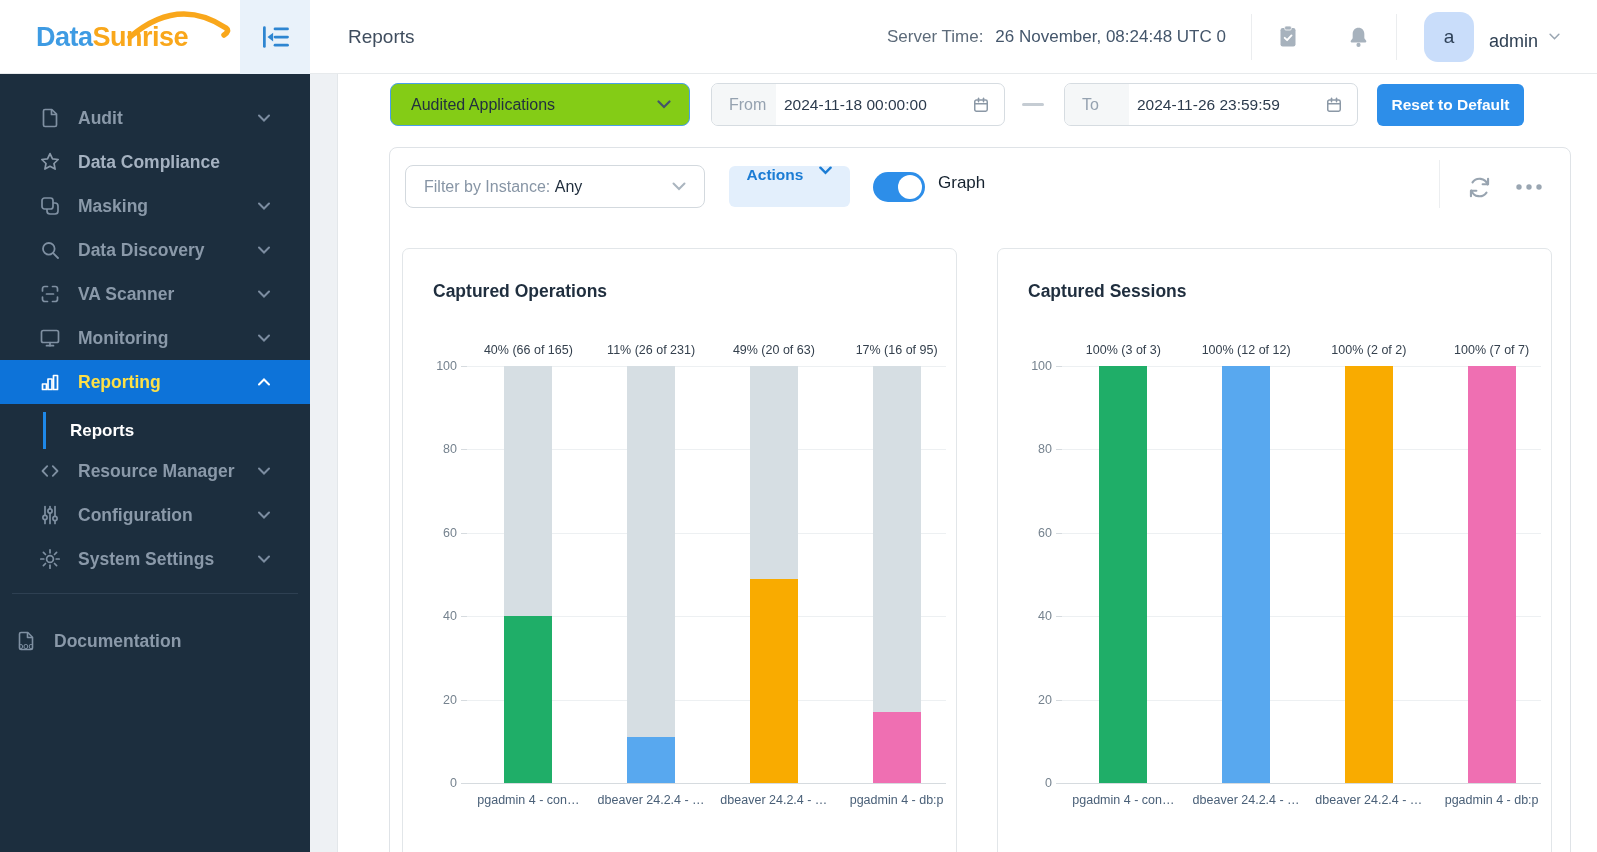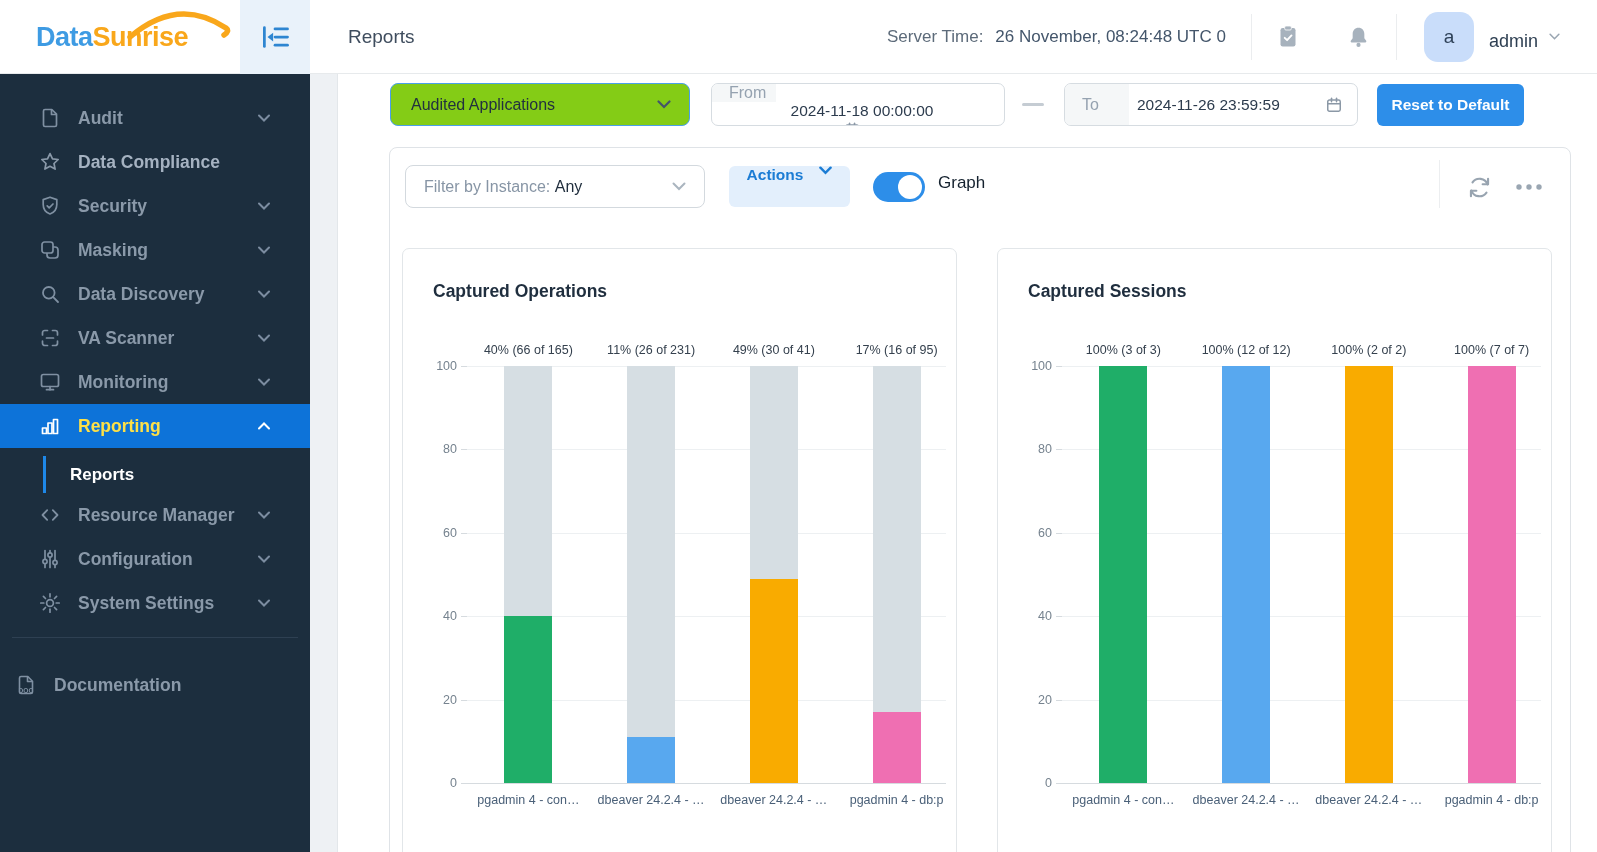--- a/index.html
+++ b/index.html
@@ -50,21 +50,21 @@
   
   .gutter { position:absolute; left:310px; top:74px; width:28px; height:778px; background:#eef1f4; border-right:1px solid #e3e7ea; z-index:10; }
 
   
   .main { position:absolute; left:339px; top:74px; width:1258px; height:778px; background:#fff; }
 
   
   .app-select { position:absolute; left:51px; top:9px; width:300px; height:43px; border:1px solid #4aa0ea; border-radius:8px; background:#84cc16; display:flex; align-items:center; padding:0 18px 0 20px; cursor:pointer; }
   .app-select .asv { font-size:16px; color:#22313f; flex:1; }
   .date-field { position:absolute; top:9px; width:294px; height:43px; border:1px solid #d6dce1; border-radius:7px; background:#fff; display:flex; align-items:center; overflow:hidden; cursor:pointer; }
-  .date-field.from { left:372px;flex-direction:column; }
+  .date-field.from { left:372px; }
   .date-field.to { left:725px; }
   .date-field .dflabel { width:64px; align-self:stretch; display:flex; align-items:center; padding-left:17px; background:#f5f7f8; color:#95a2b0; font-size:16px; }
   .date-field .dfvalue { flex:1; padding-left:8px; font-size:15.5px; color:#2c3b4d; white-space:nowrap; }
   .date-field .cal { margin-right:13px; display:flex; }
   .range-dash { position:absolute; left:683px; top:29px; width:22px; height:3px; border-radius:2px; background:#c5ccd3; }
   .reset-btn { position:absolute; left:1038px; top:10px; width:147px; height:42px; background:#2d8ee9; color:#fff; border:none; border-radius:6px; font-size:15.5px; font-weight:700; font-family:"Liberation Sans",sans-serif; cursor:pointer; }
 
   
   .outer-panel { position:absolute; left:50px; top:73px; width:1182px; height:760px; background:#fff; border:1px solid #dfe3e7; border-radius:8px; }
   .inst-select { position:absolute; left:15px; top:17px; width:300px; height:43px; border:1px solid #d3d9de; border-radius:8px; display:flex; align-items:center; padding:0 18px; cursor:pointer; }
@@ -166,32 +166,20 @@
           </span>
       </div>
 
       <div class="sitem bright">
         <svg class="svg-i" width="24" height="24" viewBox="0 0 24 24" stroke="#8a99a9" stroke-width="1.7" fill="none" stroke-linejoin="round">
             <path d="M12 3.6l2.5 5.2 5.7.7-4.2 4 1.1 5.6L12 16.3l-5.1 2.8 1.1-5.6-4.2-4 5.7-.7z"></path>
           </svg>
         <span class="slabel">Data Compliance</span>
       </div>
 
-      <div class="sitem">
-        <svg class="svg-i" width="24" height="24" viewBox="0 0 24 24" stroke="#7f90a2" stroke-width="1.7" fill="none" stroke-linecap="round" stroke-linejoin="round">
-            <path d="M12 3.2l6.8 2.4v4.9c0 4.6-2.9 8.1-6.8 9.5-3.9-1.4-6.8-4.9-6.8-9.5V5.6z"></path>
-            <path d="M9.2 11.8l2 2 3.8-3.8"></path>
-          </svg>
-        <span class="slabel">Security</span>
-        <span class="schev">
-            <svg width="12" height="8" viewBox="0 0 12 8">
-              <path d="M1 1.5l5 5 5-5" stroke="#7b8ca0" stroke-width="2" fill="none" stroke-linecap="round"></path>
-            </svg>
-          </span>
-      </div>
 
       <div class="sitem">
         <svg class="svg-i" width="24" height="24" viewBox="0 0 24 24" stroke="#7f90a2" stroke-width="1.7" fill="none" stroke-linejoin="round">
             <rect x="4" y="4" width="11" height="11" rx="2.5"></rect>
             <path d="M9 15v2a3 3 0 003 3h5a3 3 0 003-3v-5a3 3 0 00-3-3h-2"></path>
           </svg>
         <span class="slabel">Masking</span>
         <span class="schev">
             <svg width="12" height="8" viewBox="0 0 12 8">
               <path d="M1 1.5l5 5 5-5" stroke="#7b8ca0" stroke-width="2" fill="none" stroke-linecap="round"></path>
@@ -434,21 +422,21 @@
             <div class="track" style="left:101.375px;top:117px;width:48px;height:417px;background:#d6dee3"></div>
             <div class="bar" style="left:101.375px;top:367.2px;width:48px;height:166.8px;background:#1fae68"></div>
             <div class="blabel" style="left:125.375px;top:94px">40% (66 of 165)</div>
             <div class="xlabel" style="left:125.375px;top:544px">pgadmin 4 - con…</div>
             <div class="track" style="left:224.125px;top:117px;width:48px;height:417px;background:#d6dee3"></div>
             <div class="bar" style="left:224.125px;top:488.13px;width:48px;height:45.87px;background:#58a8ef"></div>
             <div class="blabel" style="left:248.125px;top:94px">11% (26 of 231)</div>
             <div class="xlabel" style="left:248.125px;top:544px">dbeaver 24.2.4 - …</div>
             <div class="track" style="left:346.875px;top:117px;width:48px;height:417px;background:#d6dee3"></div>
             <div class="bar" style="left:346.875px;top:329.67px;width:48px;height:204.32999999999998px;background:#f9ab00"></div>
-            <div class="blabel" style="left:370.875px;top:94px">49% (30 of 41)</div>
+            <div class="blabel" style="left:370.875px;top:94px">49% (20 of 63)</div>
             <div class="xlabel" style="left:370.875px;top:544px">dbeaver 24.2.4 - …</div>
             <div class="track" style="left:469.625px;top:117px;width:48px;height:417px;background:#d6dee3"></div>
             <div class="bar" style="left:469.625px;top:463.11px;width:48px;height:70.89px;background:#ef6fb2"></div>
             <div class="blabel" style="left:493.625px;top:94px">17% (16 of 95)</div>
             <div class="xlabel" style="left:493.625px;top:544px">pgadmin 4 - db:p</div>
           </div>
       </div>
 
       <div class="chart-panel p2">
         <div class="chart-title">Captured Sessions</div>

